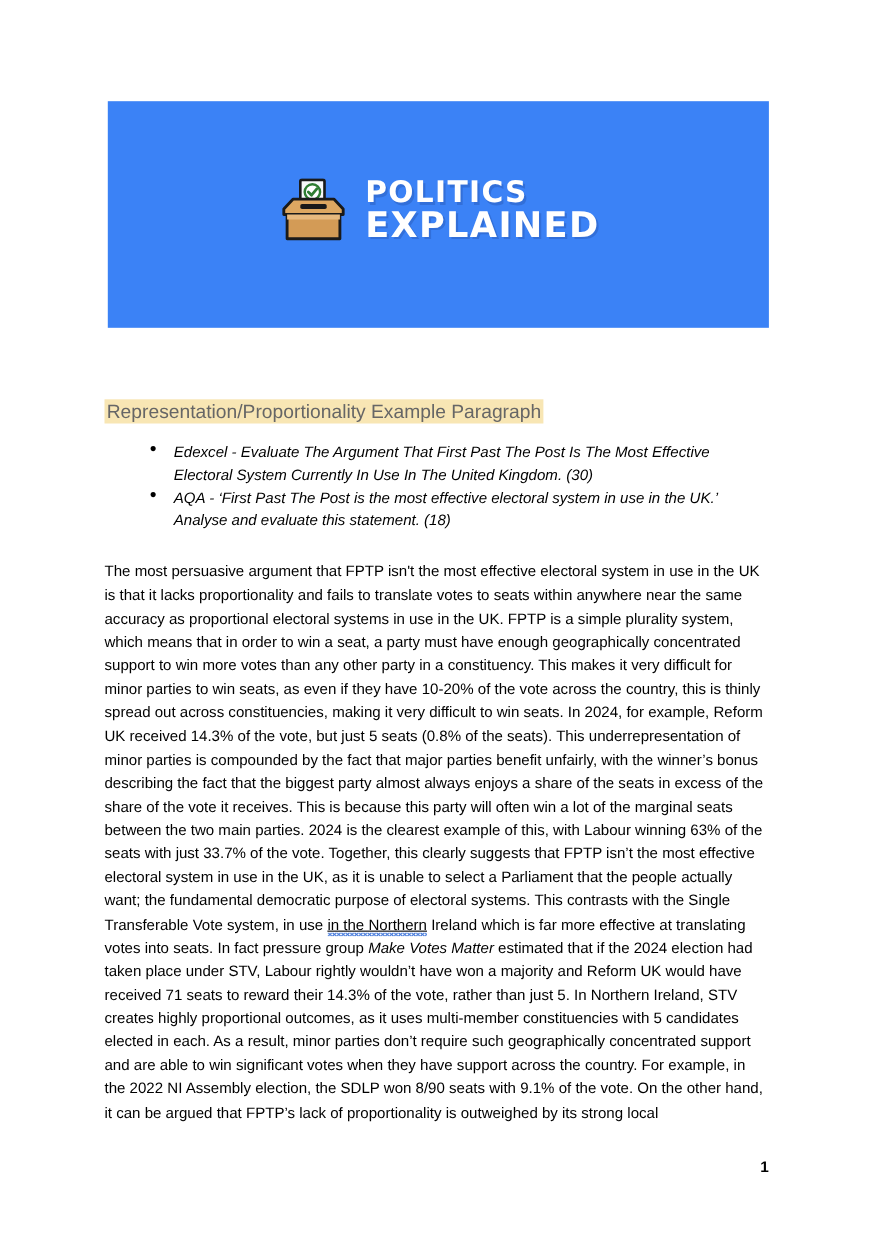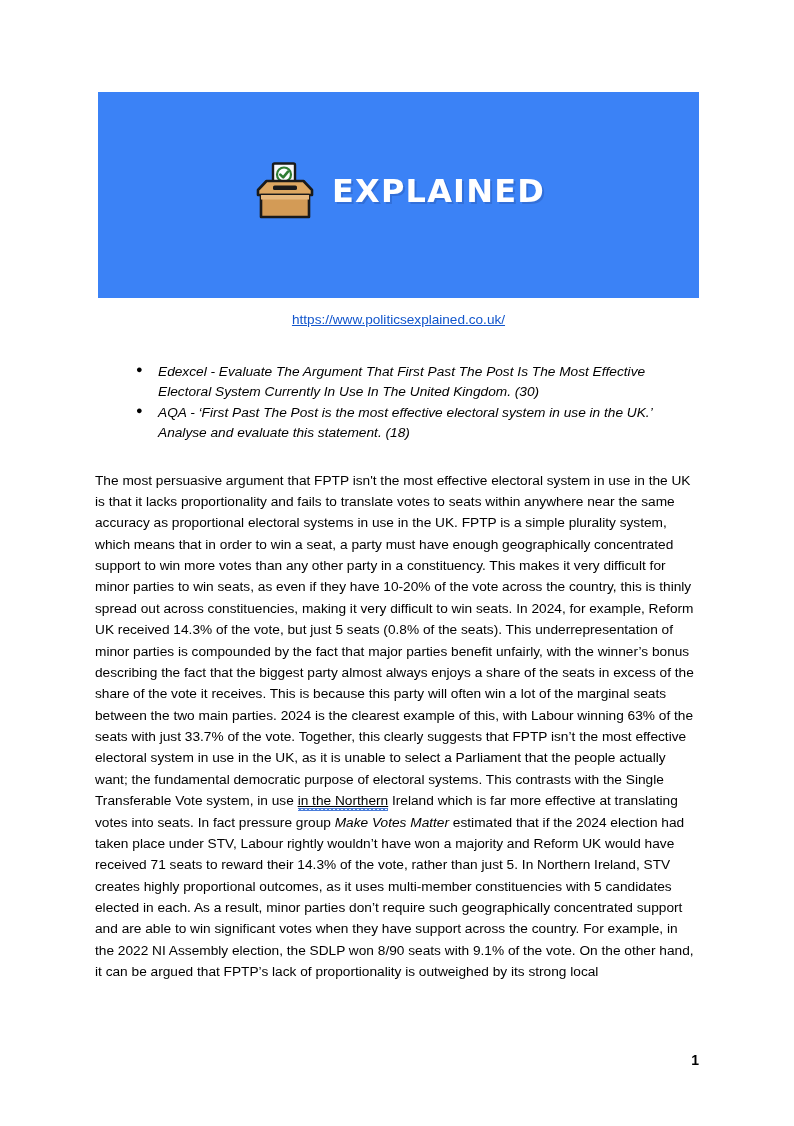--- a/index.html
+++ b/index.html
@@ -173,31 +173,32 @@
         <path d="M28.3 12.6 L31.2 15.4 L36 9.7" fill="none" stroke="#2f7d32" stroke-width="2.6" stroke-linecap="round" stroke-linejoin="round"></path>
 
         <path d="M6 28 L14.5 19 L51.5 19 L60 28 L60 33 L6 33 Z" fill="#dda761" stroke="#1a1a1a" stroke-width="2.6" stroke-linejoin="round"></path>
 
         <rect x="21" y="23.5" width="24" height="4.6" rx="1.6" fill="#1a1a1a"></rect>
 
         <path d="M9 33 L57 33 L57 55 L9 55 Z" fill="#d39b56" stroke="#1a1a1a" stroke-width="2.6" stroke-linejoin="round"></path>
         <path d="M9 33 L57 33 L57 37.5 L9 37.5 Z" fill="#e7b97e"></path>
       </svg>
       <div class="wordmark">
+        <span class="line1">POLITICS</span>
         <span class="line2">EXPLAINED</span>
       </div>
     </div>
   </div>
 
-  <div class="url-line">
-    <a href="#">https://www.politicsexplained.co.uk/</a>
-  </div>
 
   <div class="content">
 
+    <div class="title-wrap">
+      <span class="doc-title">Representation/Proportionality Example Paragraph</span>
+    </div>
 
 
     <ul class="prompts">
       <li>Edexcel - Evaluate The Argument That First Past The Post Is The Most Effective Electoral System Currently In Use In The United Kingdom. (30)</li>
       <li>AQA - ‘First Past The Post is the most effective electoral system in use in the UK.’ Analyse and evaluate this statement. (18)</li>
     </ul>
 
     <p class="body-para"><span>The most persuasive argument that FPTP isn't the most effective electoral system in use in the UK is that it lacks proportionality and fails to translate votes to seats within anywhere near the same accuracy as proportional electoral systems in use in the UK. FPTP is a simple plurality system, which means that in order to win a seat, a party must have enough geographically concentrated support to win more votes than any other party in a constituency. This makes it very difficult for minor parties to win seats, as even if they have 10-20% of the vote across the country, this is thinly spread out across constituencies, making it very difficult to win seats. In 2024, for example, Reform UK received 14.3% of the vote, but just 5 seats (0.8% of the seats). This underrepresentation of minor parties is compounded by the fact that major parties benefit unfairly, with the winner’s bonus describing the fact that the biggest party almost always enjoys a share of the seats in excess of the share of the vote it receives. This is because this party will often win a lot of the marginal seats between the two main parties. 2024 is the clearest example of this, with Labour winning 63% of the seats with just 33.7% of the vote. Together, this clearly suggests that FPTP isn’t the most effective electoral system in use in the UK, as it is unable to select a Parliament that the people actually want; the fundamental democratic purpose of electoral systems. This contrasts with the Single Transferable Vote system, in use </span><span class="grammar-flag">in the Northern</span><span> Ireland which is far more effective at translating votes into seats. In fact pressure group </span><em>Make Votes Matter</em><span> estimated that if the 2024 election had taken place under STV, Labour rightly wouldn’t have won a majority and Reform UK would have received 71 seats to reward their 14.3% of the vote, rather than just 5. In Northern Ireland, STV creates highly proportional outcomes, as it uses multi-member constituencies with 5 candidates elected in each. As a result, minor parties don’t require such geographically concentrated support and are able to win significant votes when they have support across the country. For example, in the 2022 NI Assembly election, the SDLP won 8/90 seats with 9.1% of the vote. On the other hand, it can be argued that FPTP’s lack of proportionality is outweighed by its strong local</span></p>
 
   </div>

